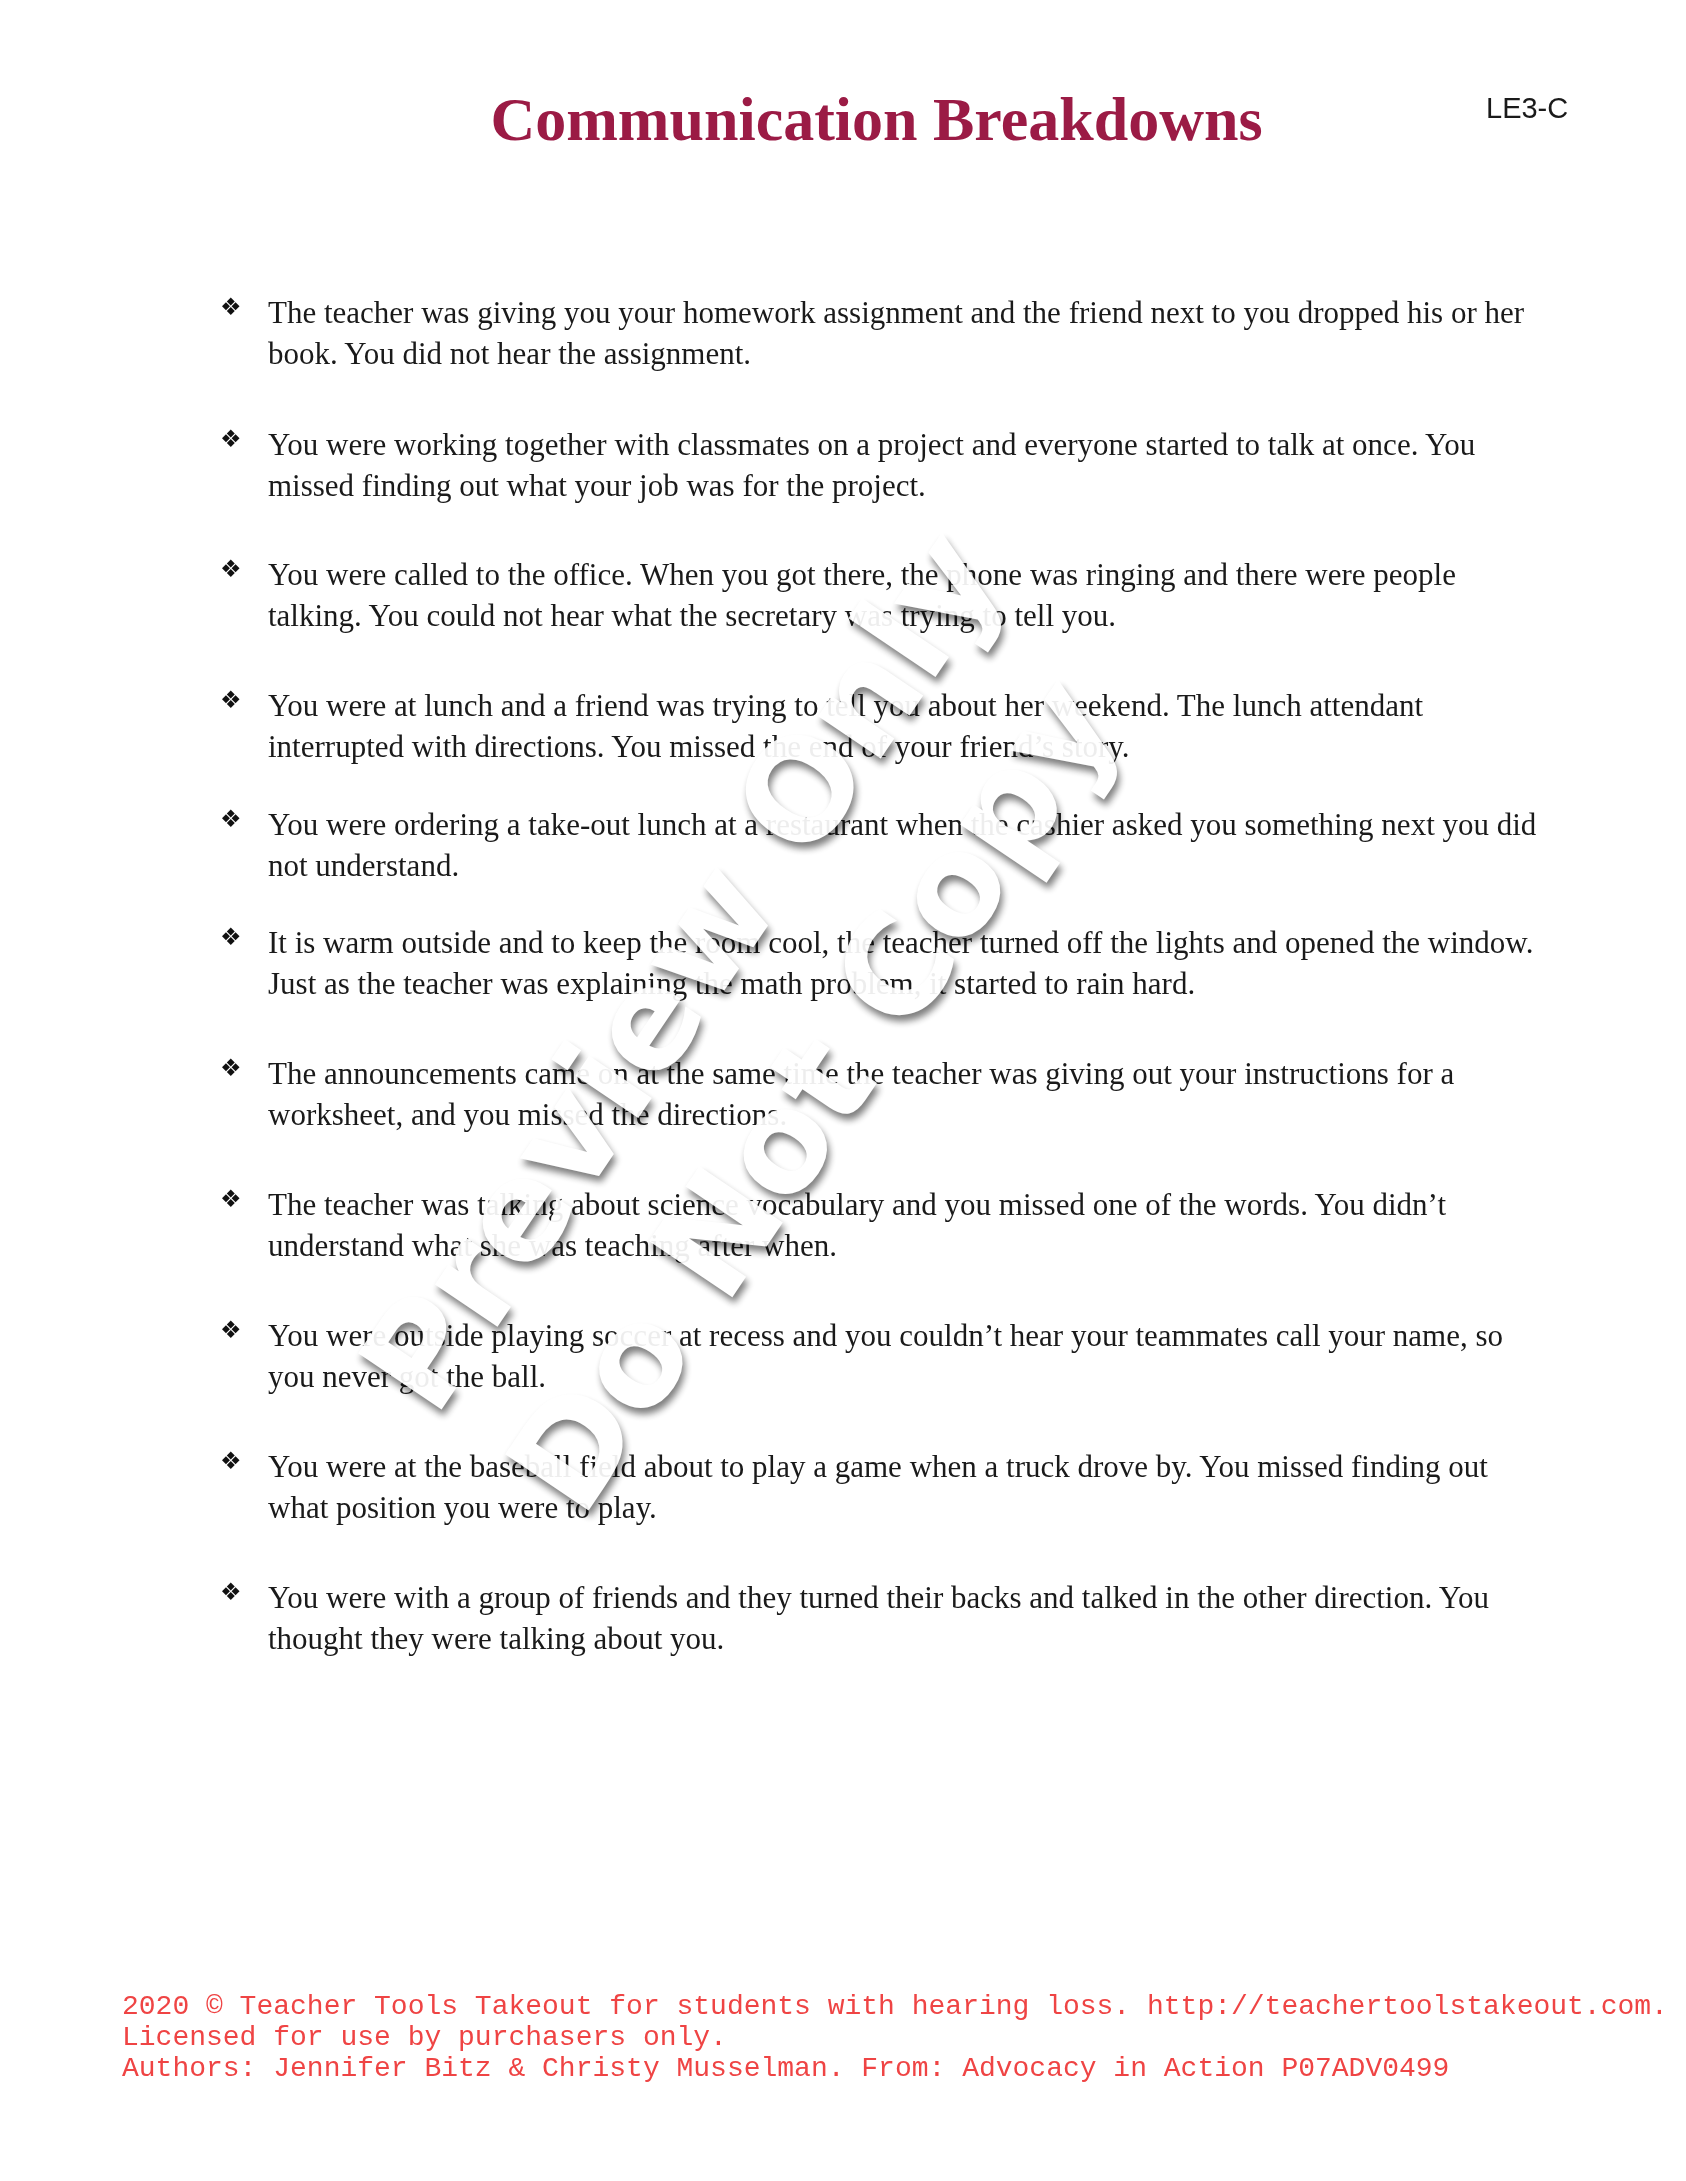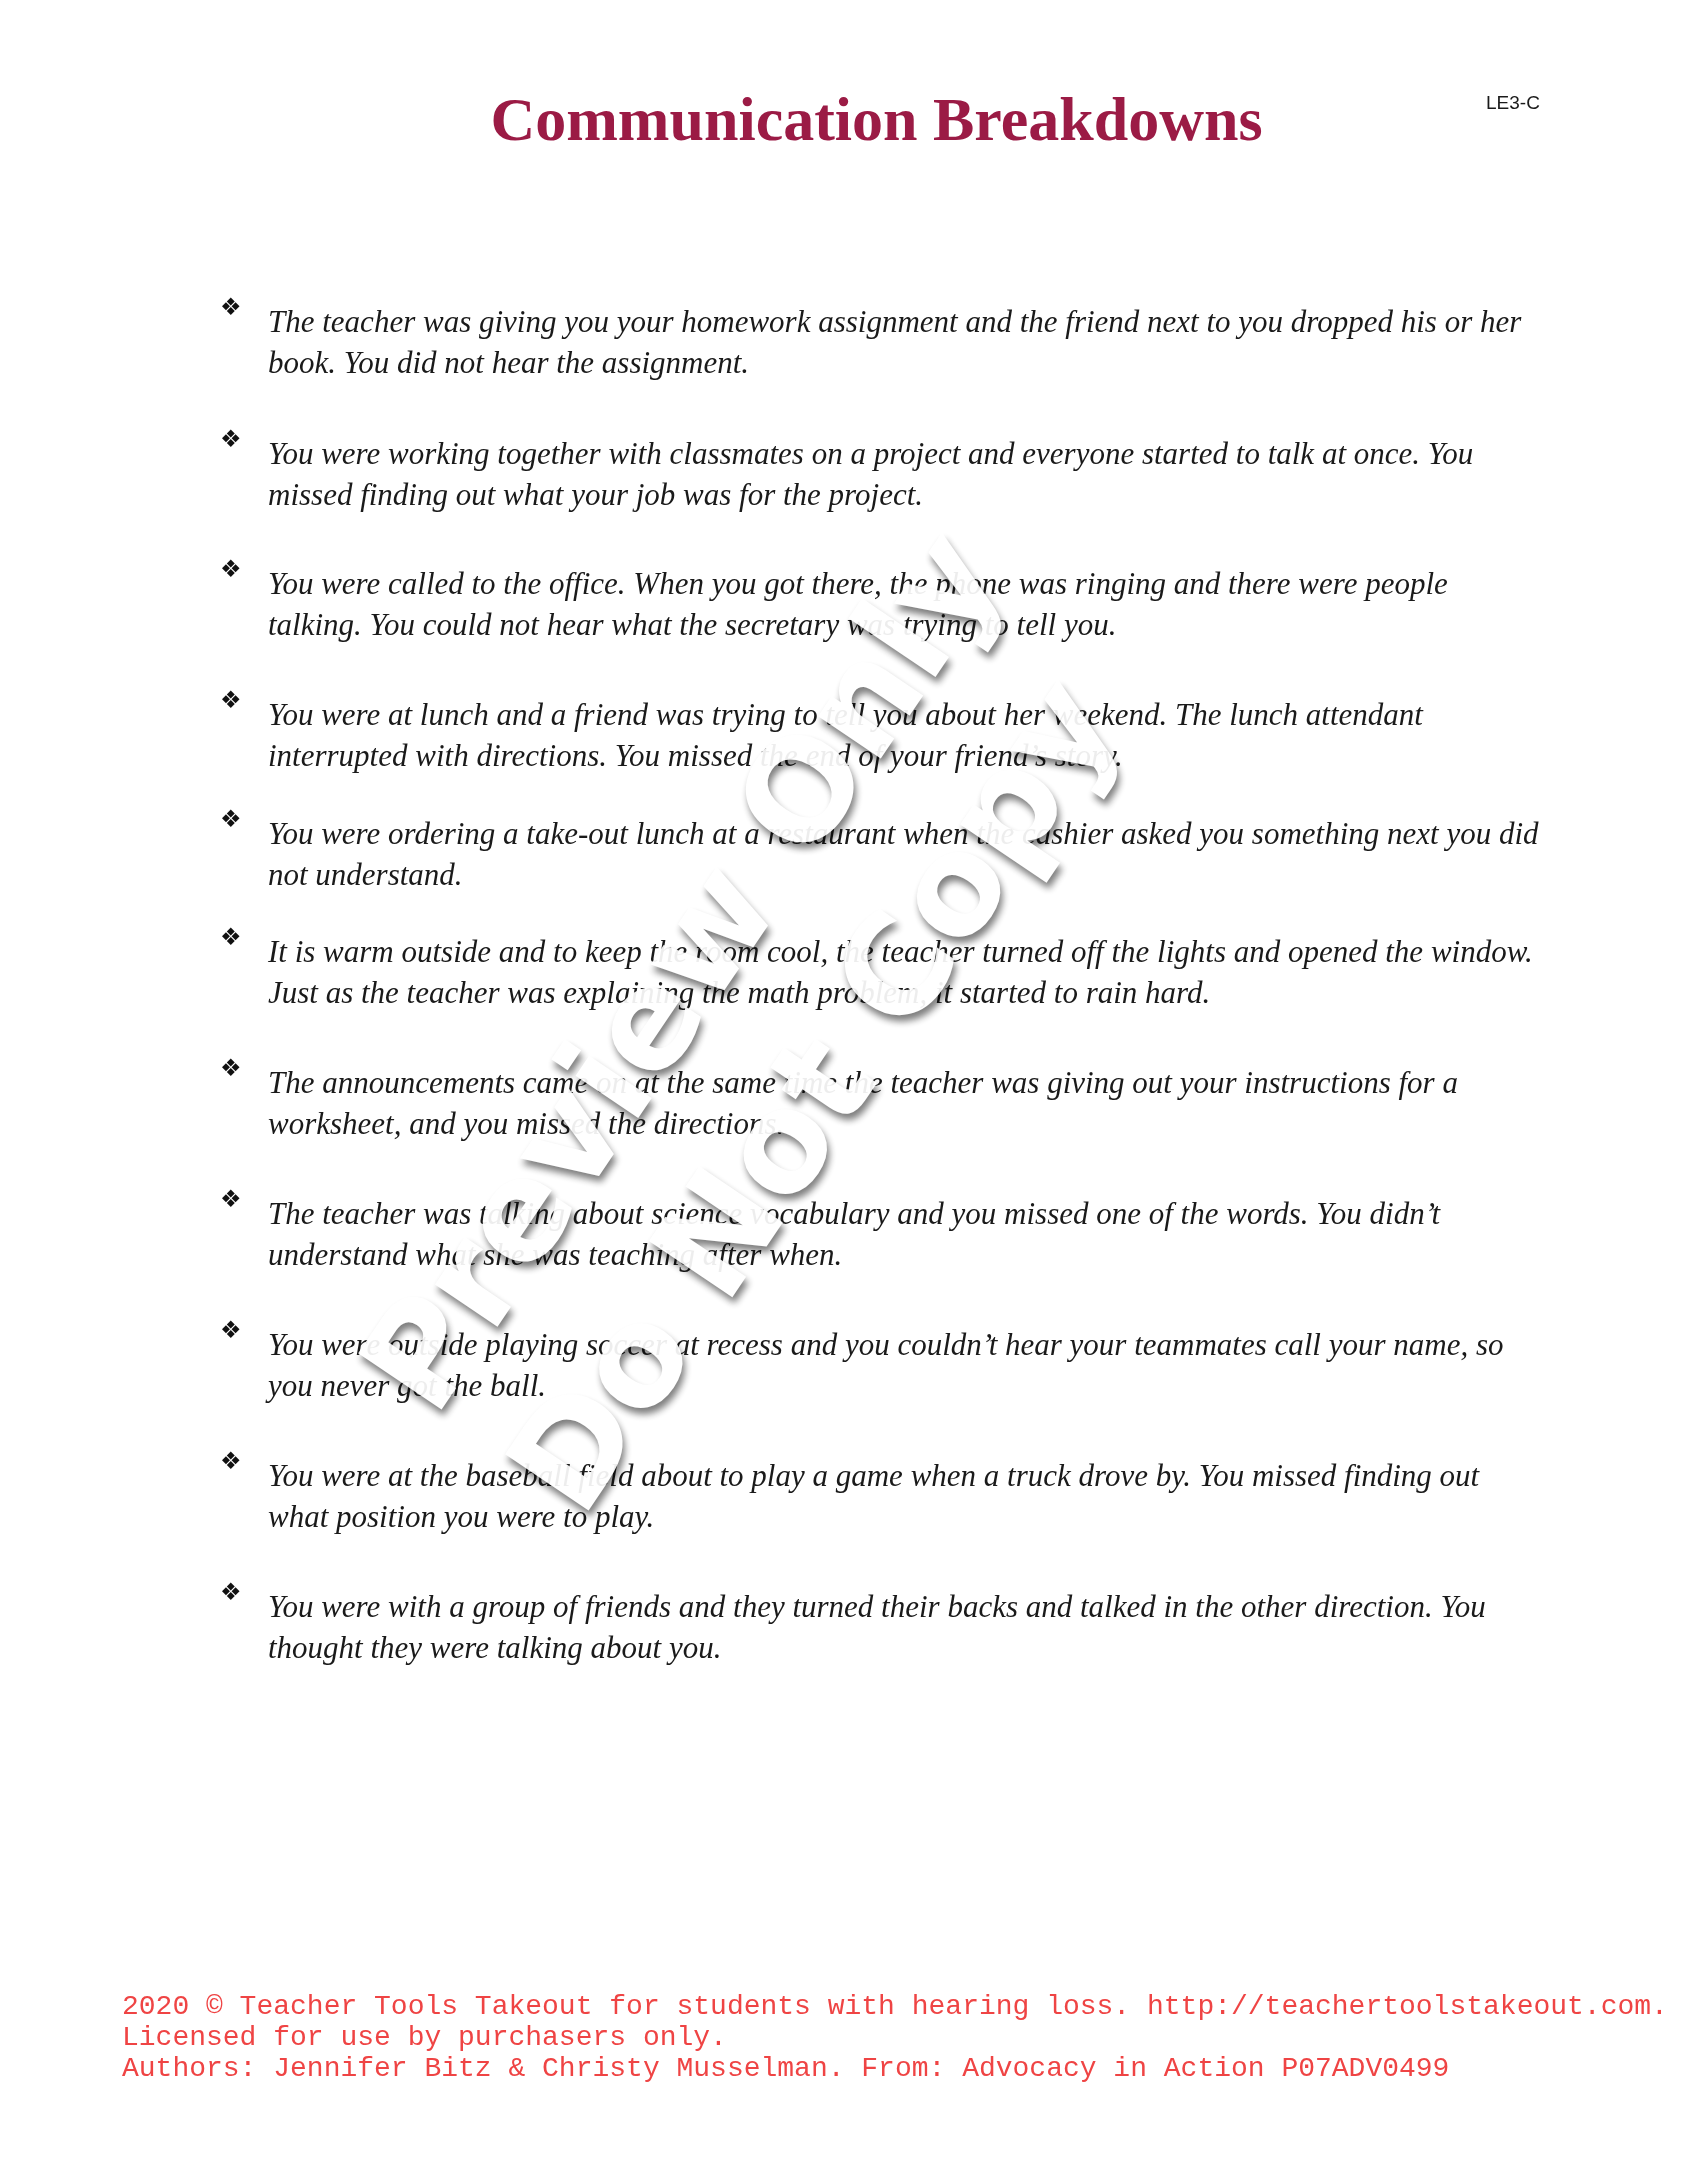--- a/index.html
+++ b/index.html
@@ -5,33 +5,33 @@
   html, body { margin:0; padding:0; background:#ffffff; }
   body { width:1686px; height:2182px; position:relative; overflow:hidden; }
   .title {
     position:absolute; left:0; width:1669px; top:84px; text-align:center;
     font-family:"Liberation Serif", "DejaVu Serif", serif; font-weight:bold;
     font-size:62px; color:#9b1b45; letter-spacing:0px;padding-left:42px;
   }
   .code {
     position:absolute; left:1486px; top:92px;
     font-family:"Liberation Sans", "DejaVu Sans", sans-serif;
-    font-size:19px; color:#1a1a1a;
+    font-size:29px; color:#1a1a1a;
   }
   .list { position:absolute; left:0; top:0; width:100%; }
   .item {
     position:absolute; left:220px; width:1286px;
     font-family:"Liberation Serif", "DejaVu Serif", serif;
     font-size:31px; line-height:41px; color:#1a1a1a;
   }
   .bullet {
     position:absolute; left:0; top:0; font-size:24px; line-height:41px;
     font-family:"DejaVu Sans", sans-serif; color:#111;
   }
-  .text { position:absolute; left:48px; top:14px; width:1276px;font-style:italic; }
+  .text { position:absolute; left:48px; top:5px; width:1276px; }
   .footer {
     position:absolute; left:122px; top:1991px;
     font-family:Liberation Mono, monospace;
     font-size:28px; line-height:31px; color:#ef4444;
   }
   .watermark {
     position:absolute; left:0; top:0; width:1686px; height:2182px; pointer-events:none;
   }
   .wm-text {
     position:absolute; font-family:"DejaVu Sans", sans-serif; font-weight:bold;

